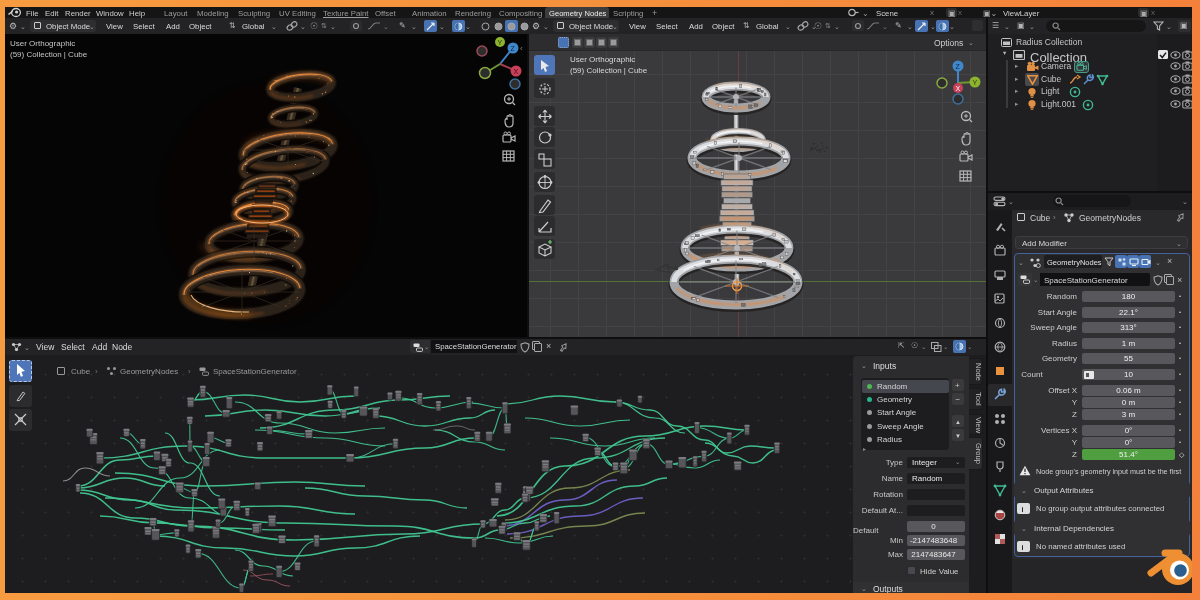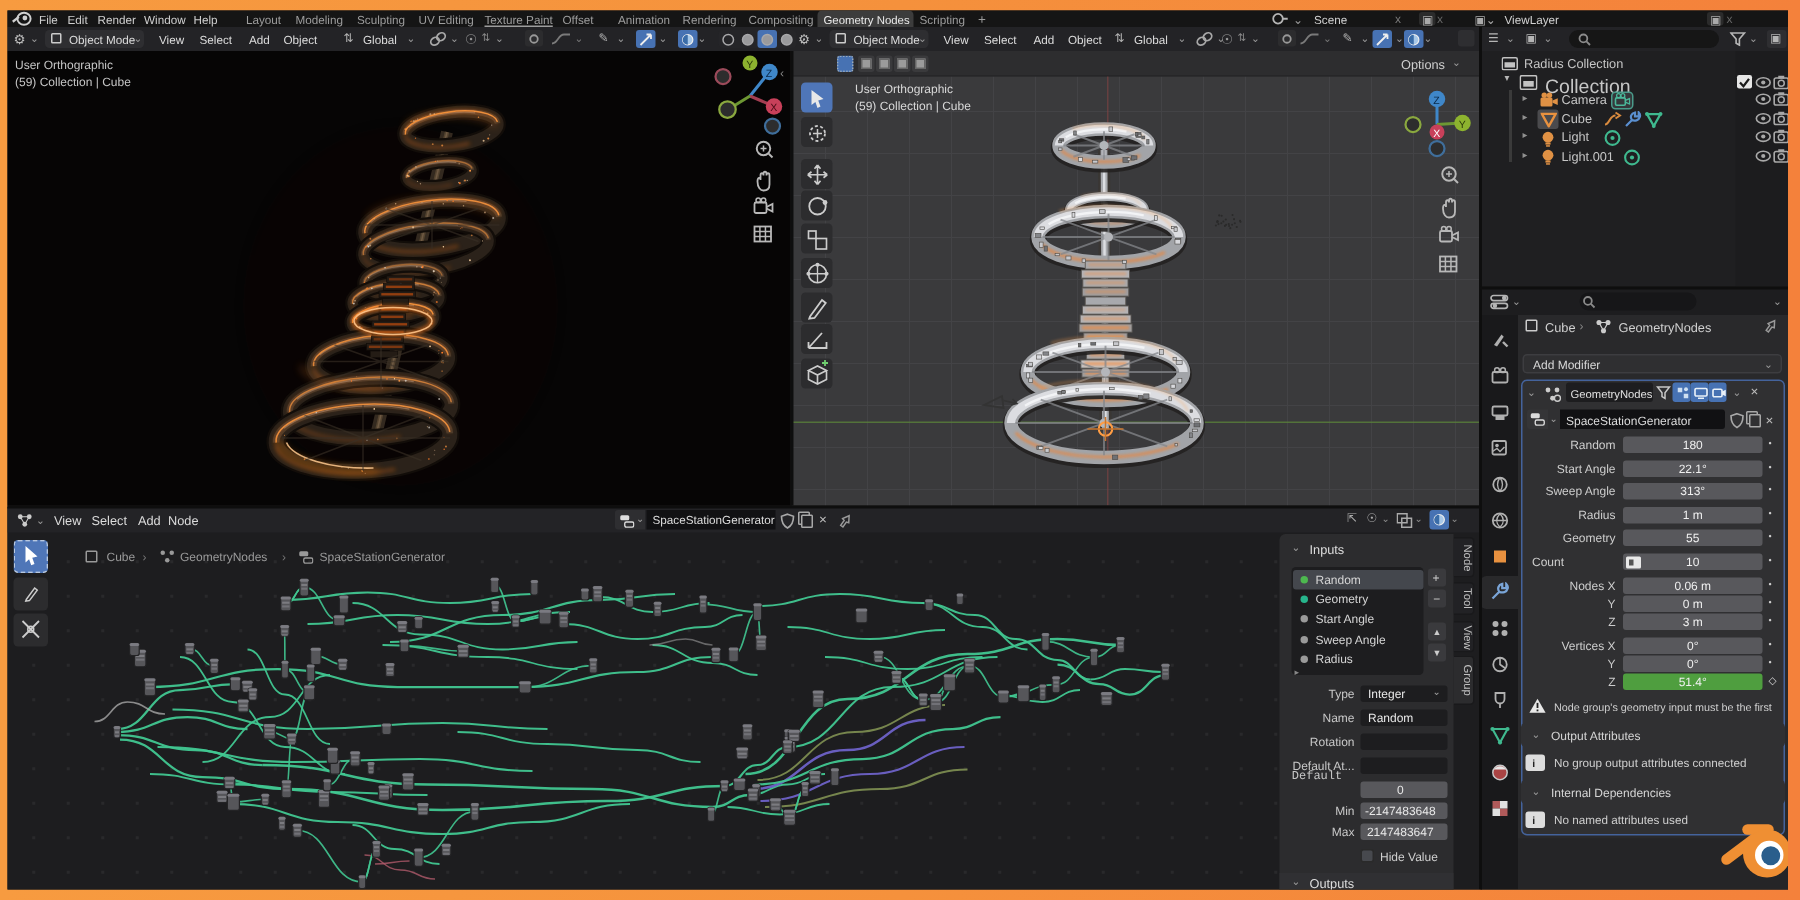--- a/index.html
+++ b/index.html
@@ -1036,21 +1036,21 @@
 <div class="t" style="left:0px;top:163.0px;width:90px;text-align:right;color:#cdcdcd;font-size:8px;">Geometry</div>
 <div class="a" style="left:95px;top:161.0px;width:93px;height:11px;background:#58585c;border-radius:2px;"></div>
 <div class="t" style="left:95px;top:163.0px;width:93px;text-align:center;color:#f0f0f0;font-size:8px;">55</div>
 <div class="t" style="left:192px;top:163.0px;color:#cfcfcf;font-size:6px;">•</div>
 <div class="t" style="left:0px;top:179.0px;width:90px;text-align:center;color:#cdcdcd;font-size:8px;">Count</div>
 <div class="a" style="left:95px;top:177.0px;width:93px;height:11px;background:#58585c;border-radius:2px;"></div>
 <div class="t" style="left:95px;top:179.0px;width:93px;text-align:center;color:#f0f0f0;font-size:8px;">10</div>
 <div class="a" style="left:97px;top:178.5px;width:10px;height:8px;background:#e8e8e8;border-radius:1px;"></div>
 <div class="a" style="left:99px;top:180.5px;width:3px;height:4px;background:#555;"></div>
 <div class="t" style="left:192px;top:179.0px;color:#cfcfcf;font-size:6px;">•</div>
-<div class="t" style="left:0px;top:194.5px;width:90px;text-align:right;color:#cdcdcd;font-size:8px;">Nodes X</div>
+<div class="t" style="left:0px;top:194.5px;width:90px;text-align:right;color:#cdcdcd;font-size:8px;">Offset X</div>
 <div class="a" style="left:95px;top:192.5px;width:93px;height:11px;background:#58585c;border-radius:2px;"></div>
 <div class="t" style="left:95px;top:194.5px;width:93px;text-align:center;color:#f0f0f0;font-size:8px;">0.06 m</div>
 <div class="t" style="left:192px;top:194.5px;color:#cfcfcf;font-size:6px;">•</div>
 <div class="t" style="left:0px;top:206.5px;width:90px;text-align:right;color:#cdcdcd;font-size:8px;">Y</div>
 <div class="a" style="left:95px;top:204.5px;width:93px;height:11px;background:#58585c;border-radius:2px;"></div>
 <div class="t" style="left:95px;top:206.5px;width:93px;text-align:center;color:#f0f0f0;font-size:8px;">0 m</div>
 <div class="t" style="left:192px;top:206.5px;color:#cfcfcf;font-size:6px;">•</div>
 <div class="t" style="left:0px;top:218.5px;width:90px;text-align:right;color:#cdcdcd;font-size:8px;">Z</div>
 <div class="a" style="left:95px;top:216.5px;width:93px;height:11px;background:#58585c;border-radius:2px;"></div>
 <div class="t" style="left:95px;top:218.5px;width:93px;text-align:center;color:#f0f0f0;font-size:8px;">3 m</div>
@@ -1626,21 +1626,21 @@
 <div class="a" style="left:902px;top:118.5px;width:58px;height:11px;background:#1d1d1f;border-radius:2px;"></div>
 <div class="t" style="left:902px;top:120.5px;width:53px;text-align:left;padding-left:5px;color:#e8e8e8;font-size:8px;">Integer</div>
 <div class="t" style="left:950px;top:120.5px;color:#999;font-size:6.5px;">⌄</div>
 <div class="t" style="left:848px;top:136.5px;width:50px;text-align:right;color:#c8c8c8;font-size:8px;">Name</div>
 <div class="a" style="left:902px;top:134.5px;width:58px;height:11px;background:#1d1d1f;border-radius:2px;"></div>
 <div class="t" style="left:902px;top:136.5px;width:53px;text-align:left;padding-left:5px;color:#e8e8e8;font-size:8px;">Random</div>
 <div class="t" style="left:848px;top:152.5px;width:50px;text-align:right;color:#c8c8c8;font-size:8px;">Rotation</div>
 <div class="a" style="left:902px;top:150.5px;width:58px;height:11px;background:#1d1d1f;border-radius:2px;"></div>
 <div class="t" style="left:848px;top:168.5px;width:50px;text-align:right;color:#c8c8c8;font-size:8px;">Default At...</div>
 <div class="a" style="left:902px;top:166.5px;width:58px;height:11px;background:#1d1d1f;border-radius:2px;"></div>
-<div class="t" style="left:848px;top:176px;width:50px;text-align:center;color:#c8c8c8;font-size:8px;font-family:Liberation Mono, monospace;">Default</div>
+<div class="t" style="left:848px;top:189px;width:50px;text-align:left;color:#c8c8c8;font-size:8px;">Default</div>
 <div class="a" style="left:902px;top:182.5px;width:58px;height:11px;background:#58585c;border-radius:2px;"></div>
 <div class="t" style="left:902px;top:184.5px;width:53px;text-align:center;color:#e8e8e8;font-size:8px;">0</div>
 <div class="t" style="left:848px;top:198.5px;width:50px;text-align:right;color:#c8c8c8;font-size:8px;">Min</div>
 <div class="a" style="left:902px;top:196.5px;width:58px;height:11px;background:#58585c;border-radius:2px;"></div>
 <div class="t" style="left:902px;top:198.5px;width:53px;text-align:center;color:#e8e8e8;font-size:8px;">-2147483648</div>
 <div class="t" style="left:848px;top:212.5px;width:50px;text-align:right;color:#c8c8c8;font-size:8px;">Max</div>
 <div class="a" style="left:902px;top:210.5px;width:58px;height:11px;background:#58585c;border-radius:2px;"></div>
 <div class="t" style="left:902px;top:212.5px;width:53px;text-align:center;color:#e8e8e8;font-size:8px;">2147483647</div>
 <div class="a" style="left:902px;top:228px;width:9px;height:9px;background:#47494e;border:1px solid #2a2a2a;border-radius:2px;"></div>
 <div class="t" style="left:915px;top:230px;color:#cfcfcf;font-size:8px;">Hide Value</div>

